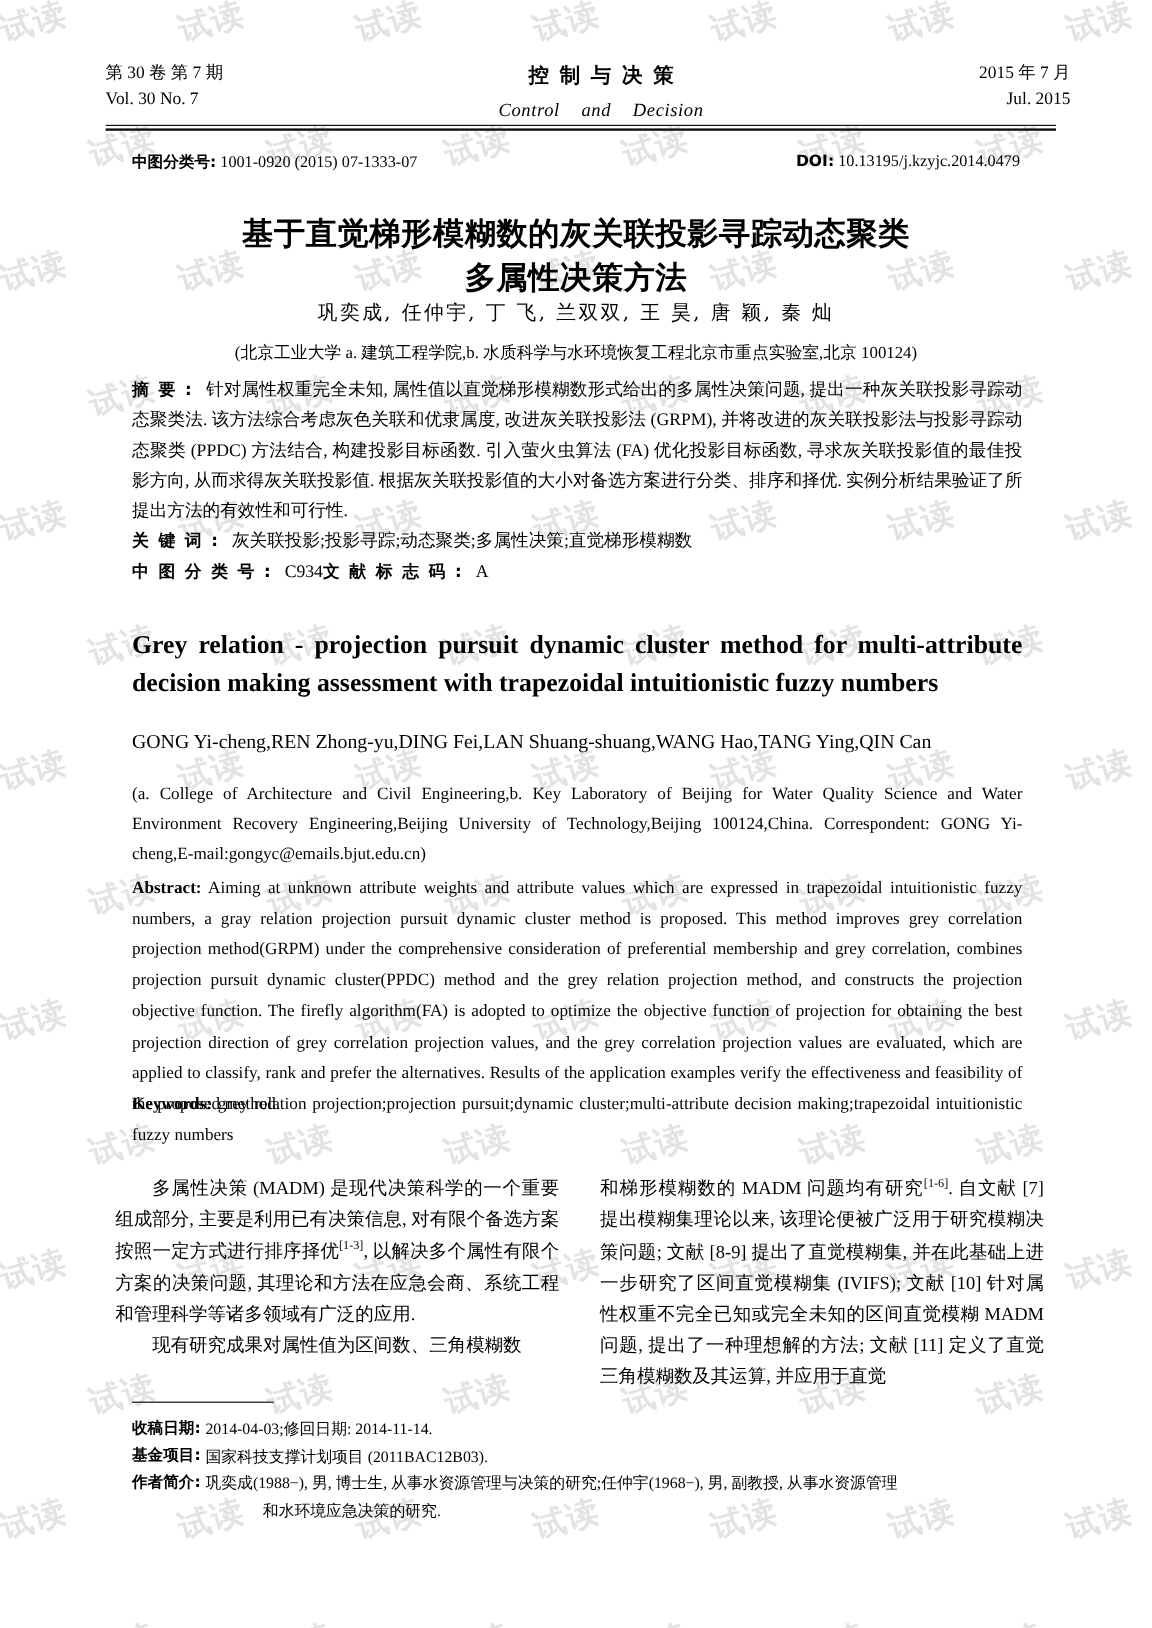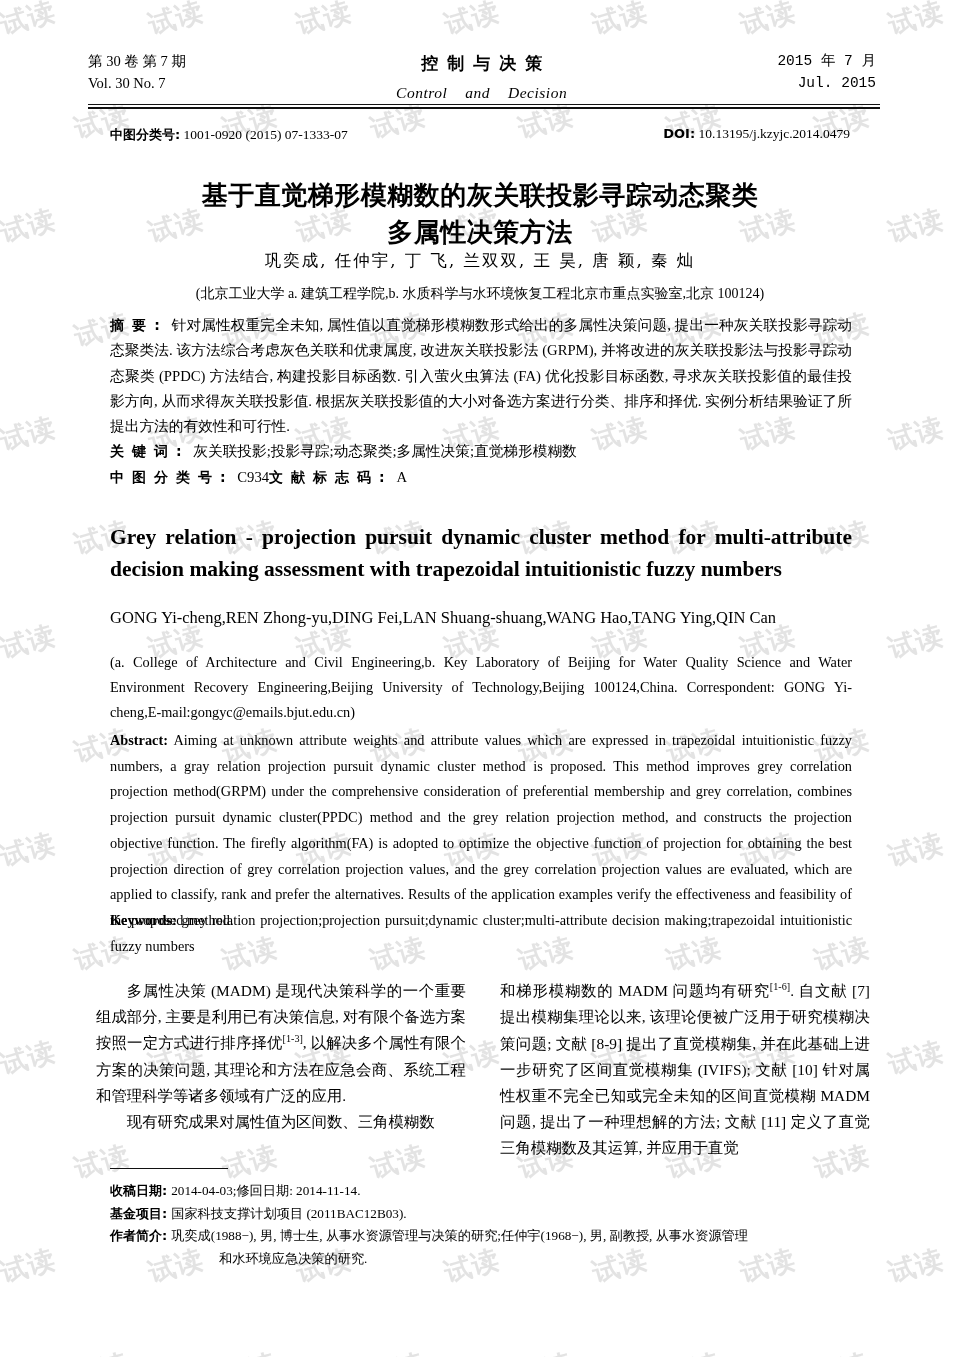--- a/index.html
+++ b/index.html
@@ -44,31 +44,31 @@
     height: 1357px;
     box-sizing: border-box;
     padding: 0;
   }
 
   
   #masthead {
     position: absolute;
     top: 50px;
     left: 88px;
-    right: 84px;
+    right: 68px;
     display: flex;
     align-items: flex-start;
     justify-content: space-between;
   }
   .mast-col {
     font-size: 14.5px;
     line-height: 1.55;
   }
   .mast-left { text-align: left; }
-  .mast-right { text-align: right; font-family: Liberation Mono, monospace; }
+  .mast-right { text-align: right; }
   .mast-center { text-align: center; flex: 1; }
   .journal-cn {
     font-family: "DejaVu Sans", sans-serif;
     font-size: 17px;
     font-weight: 700;
     letter-spacing: 9px;
     padding-left: 9px;
   }
   .journal-en {
     font-style: italic;

